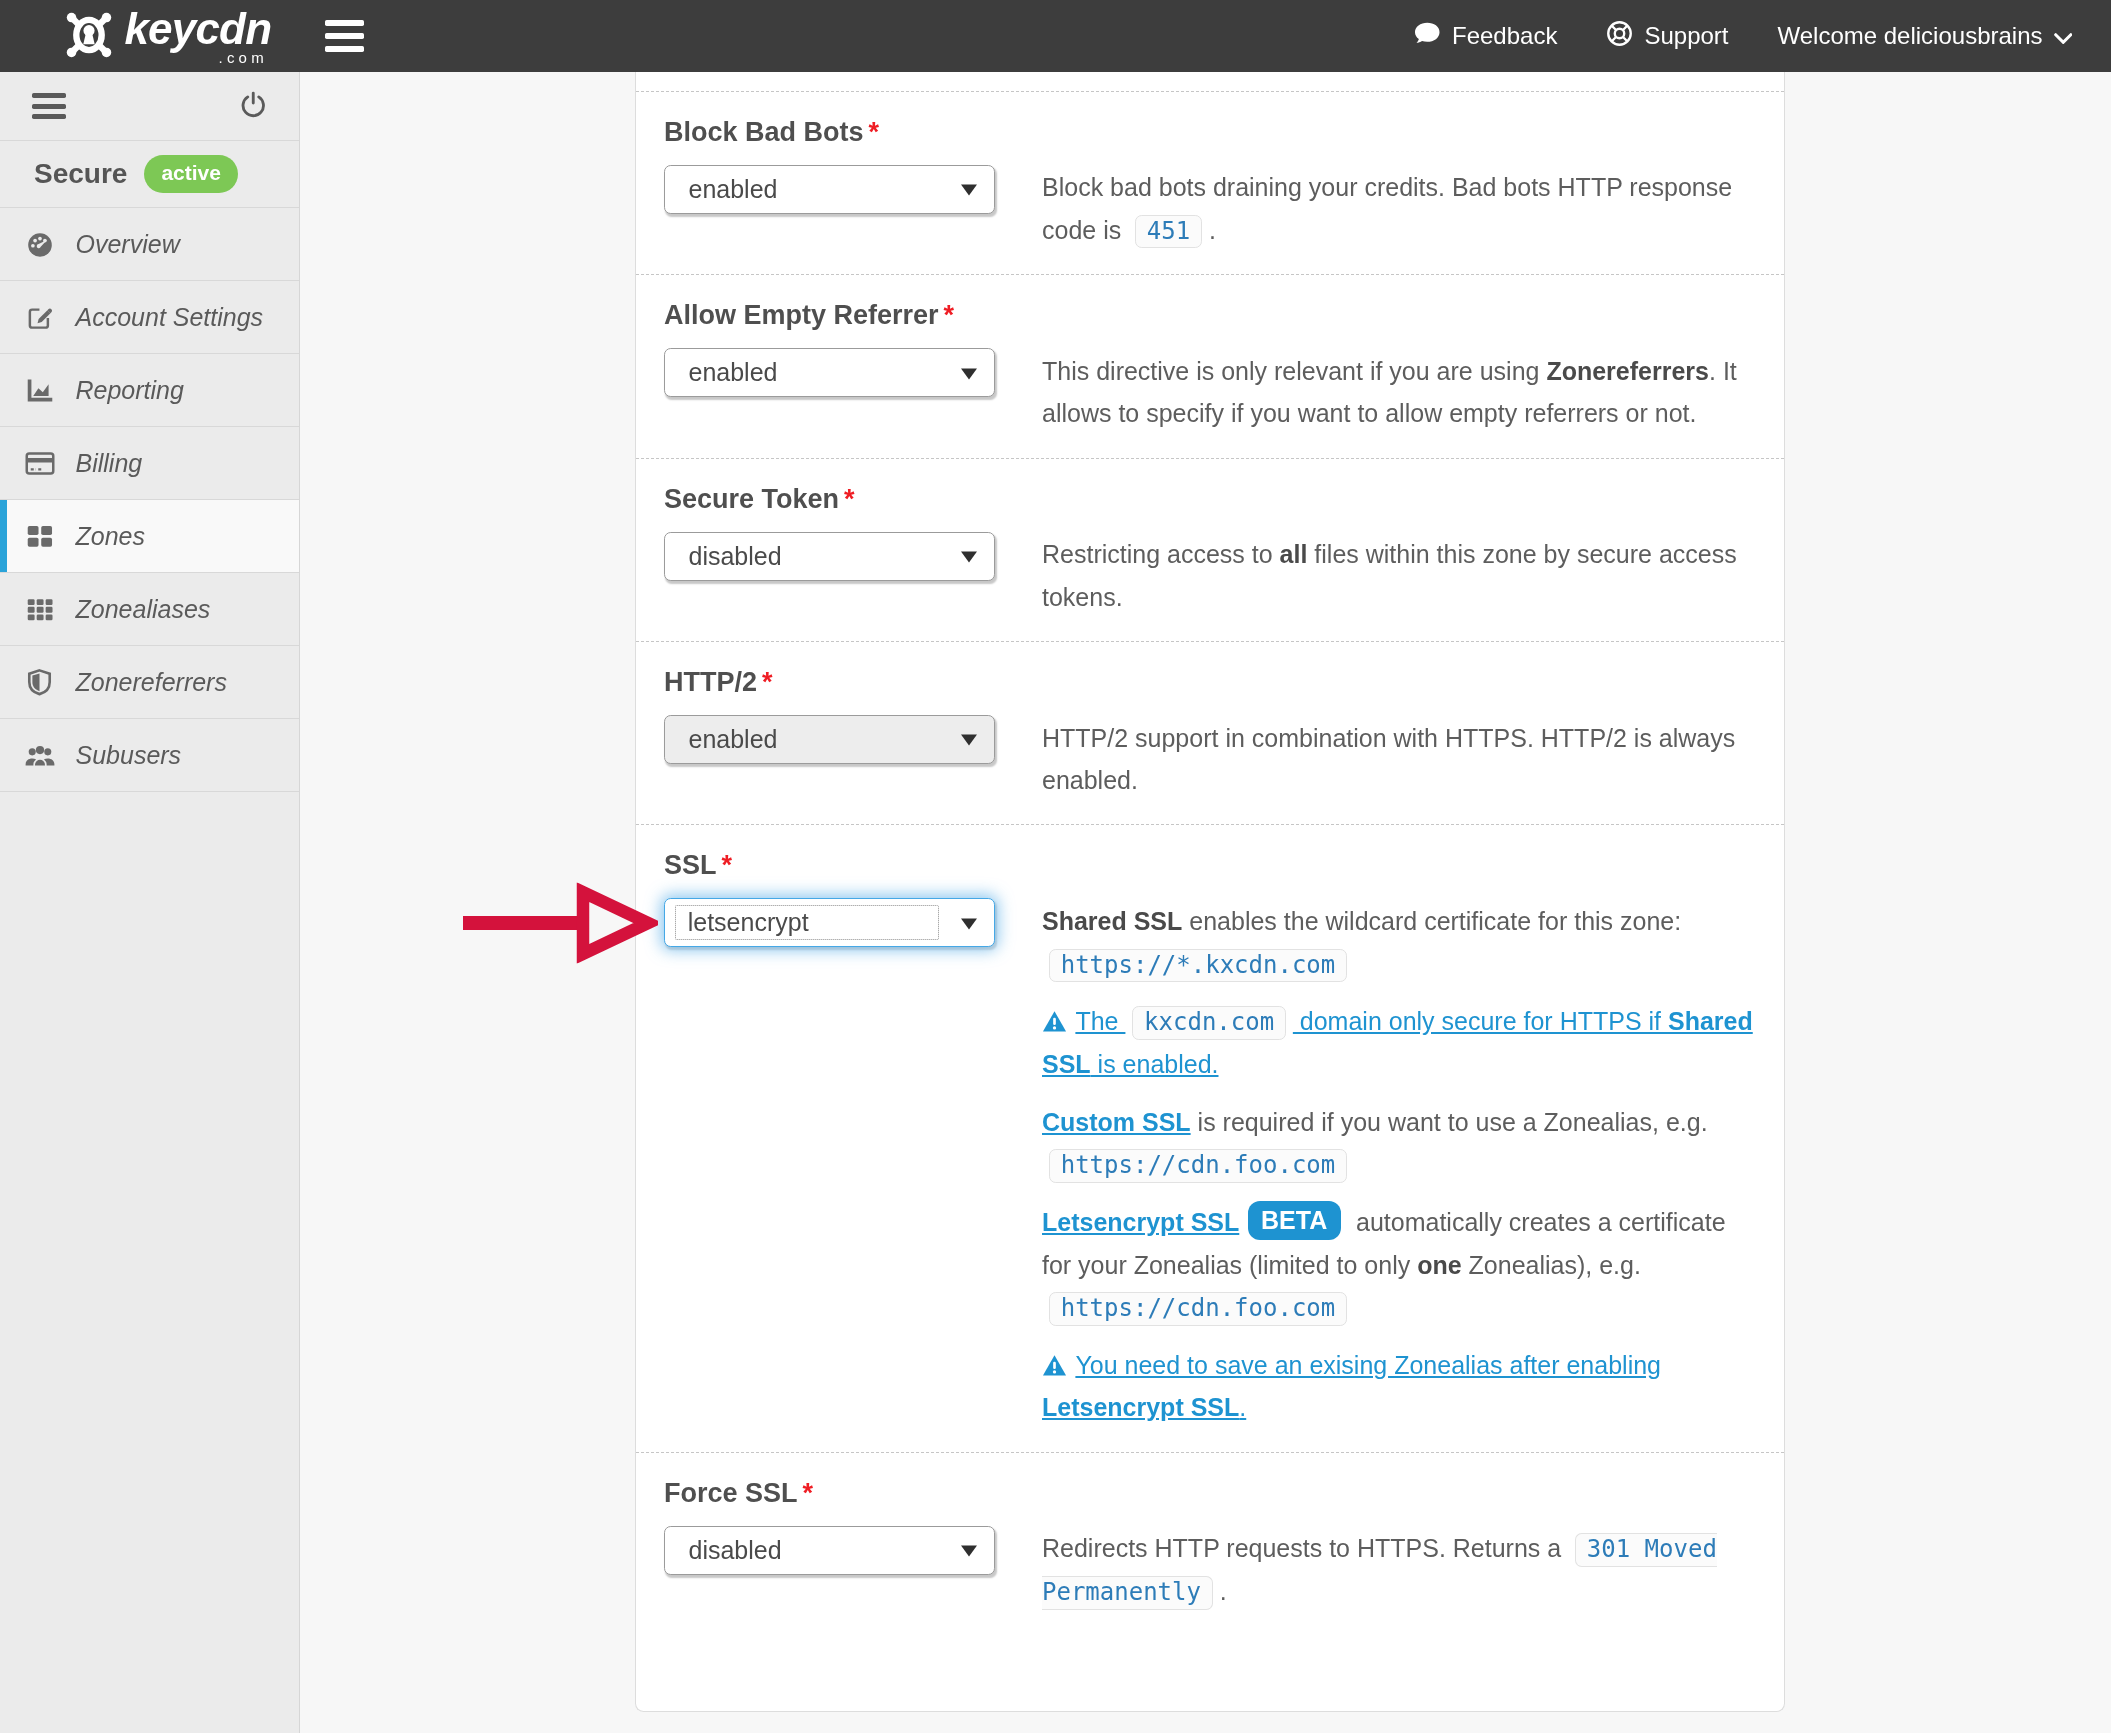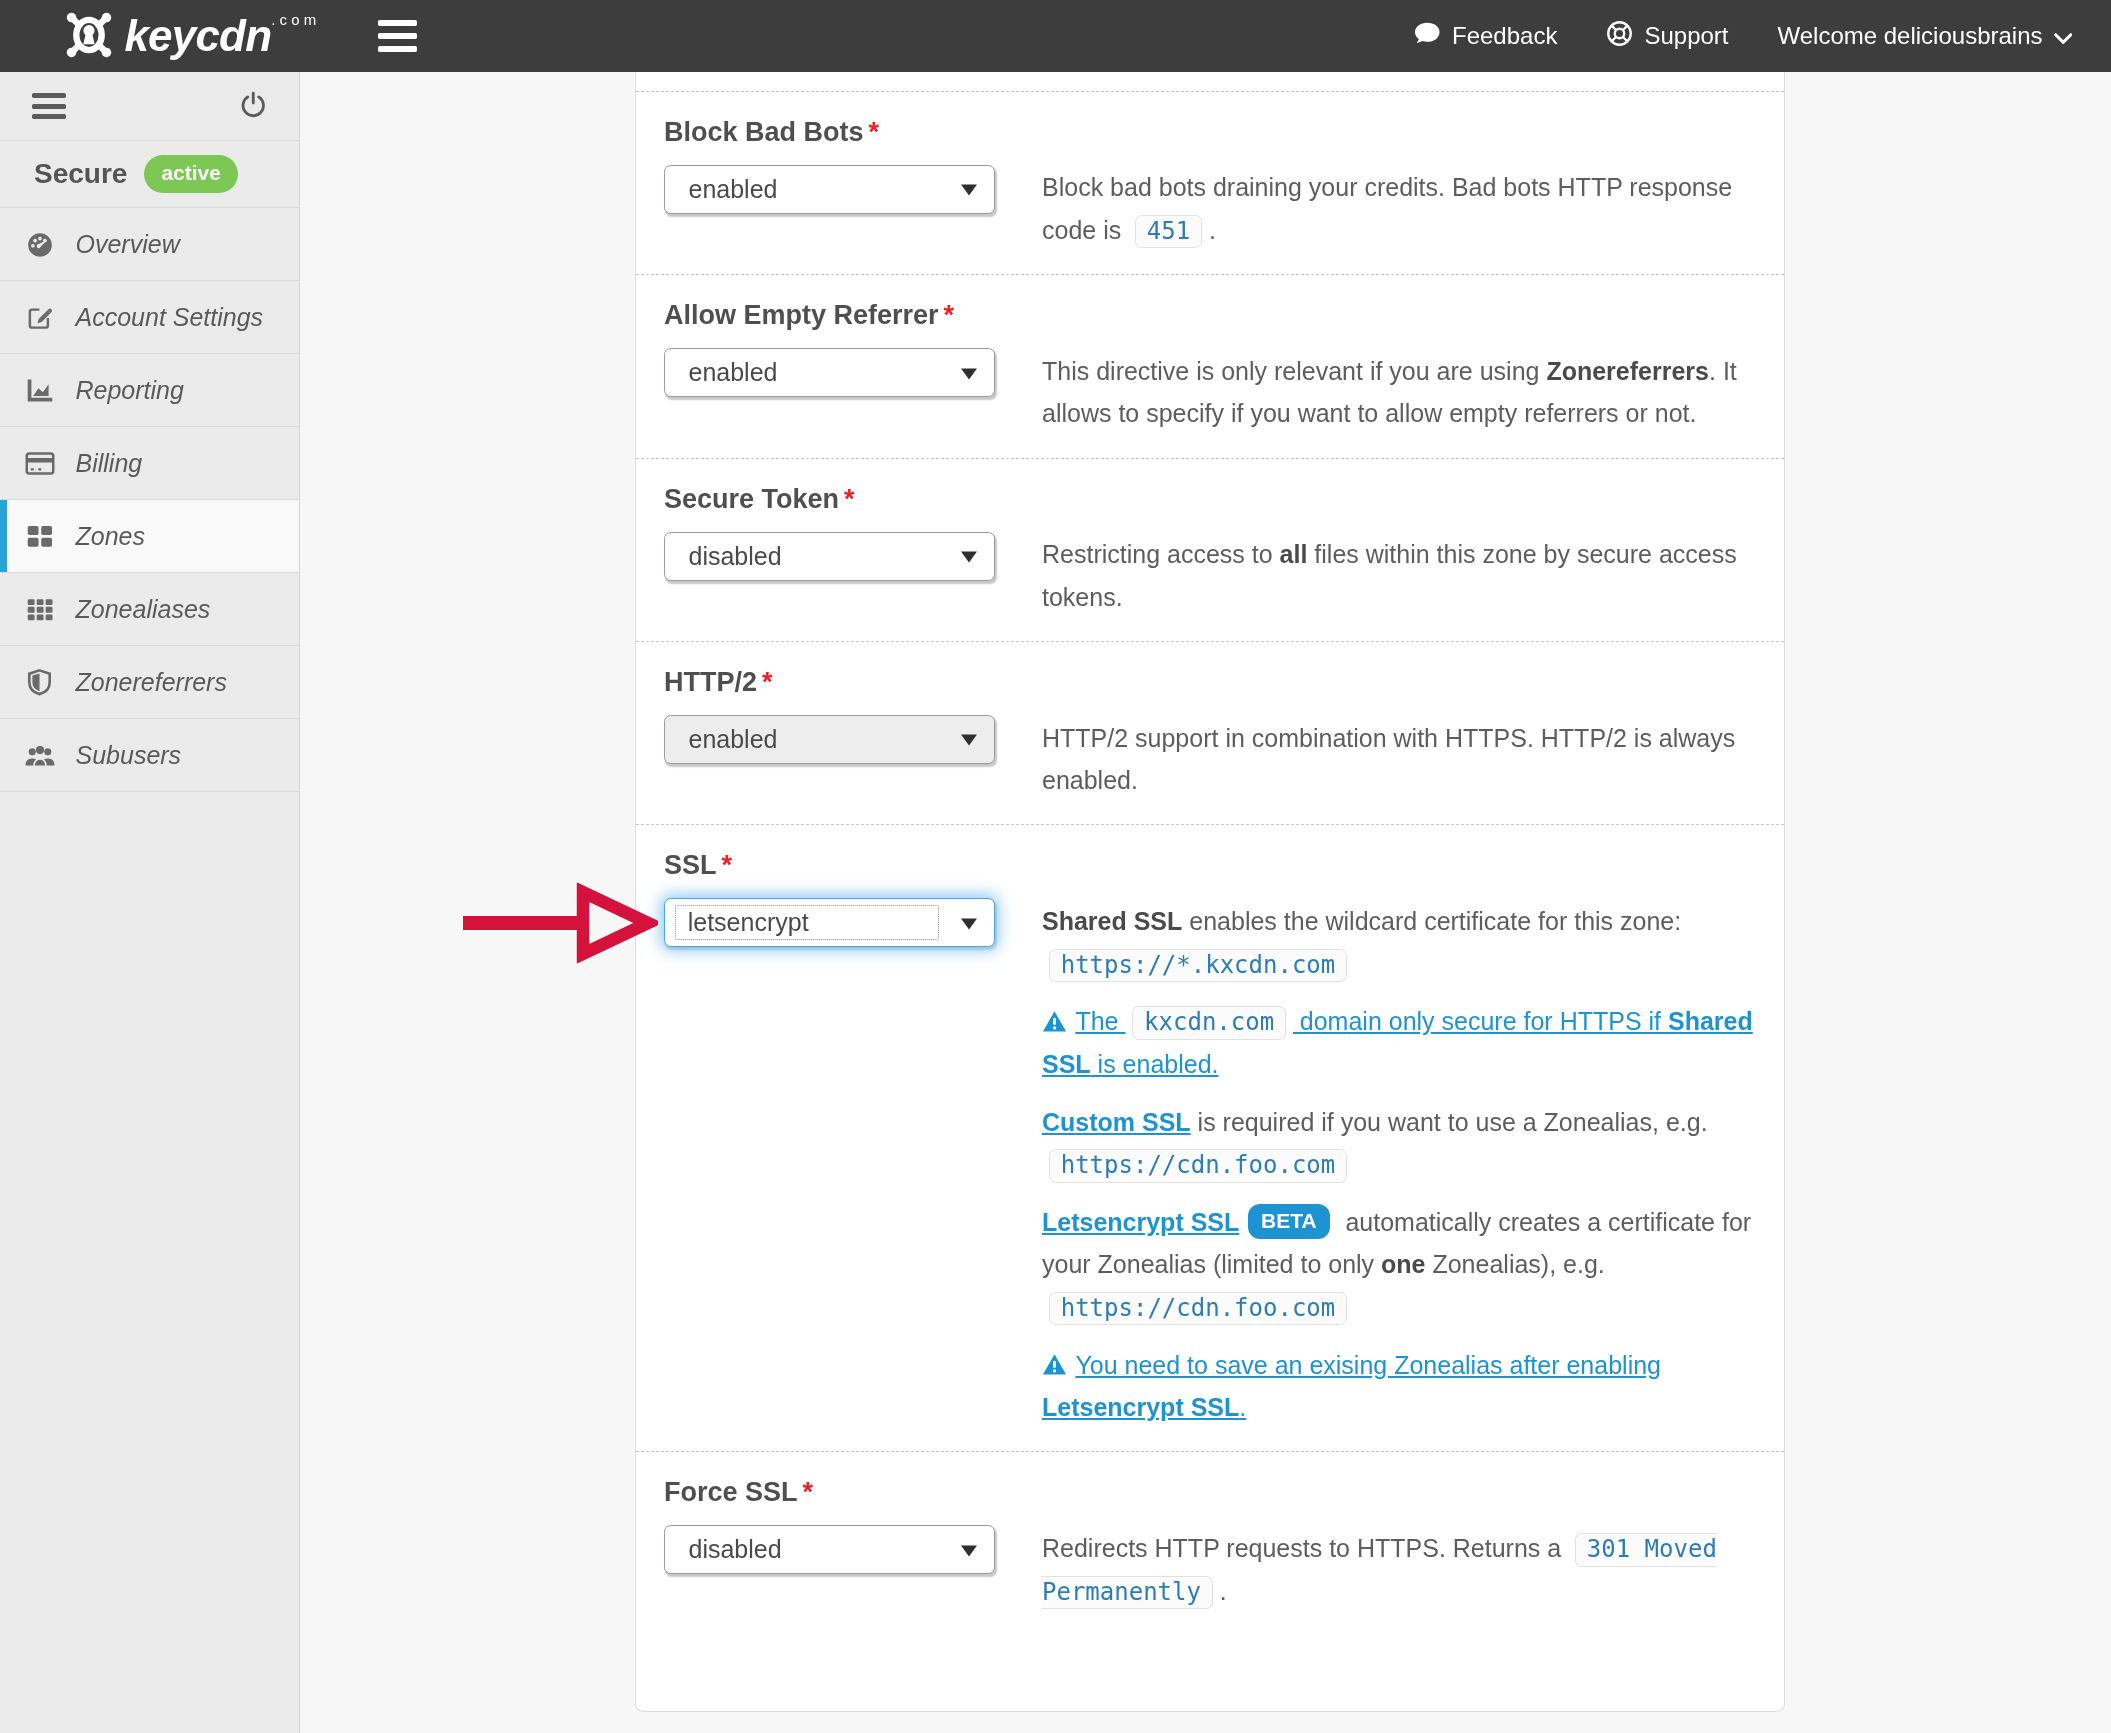--- a/index.html
+++ b/index.html
@@ -7,21 +7,21 @@
     --headerbg:#3d3d3d; --barblue:#2aa3d9;
   }
   *{margin:0;padding:0;box-sizing:border-box;}
   html,body{width:2111px;height:1734px;overflow:hidden;}
   body{font-family:"Liberation Sans",sans-serif;background:#f7f7f7;color:#4a4a4a;position:relative;}
 
   
   .header{position:absolute;left:0;top:0;width:2111px;height:72px;background:var(--headerbg);
     display:flex;align-items:center;padding-left:62px;z-index:30;}
   .logo{display:flex;align-items:center;gap:8.4px;}
-  .logo-word{display:flex;flex-direction:row;line-height:1;color:#fff;}
+  .logo-word{display:flex;flex-direction:column;line-height:1;color:#fff;}
   .logo-main{font-size:44px;font-weight:bold;font-style:italic;letter-spacing:-0.8px;}
   .logo-tld{font-size:15px;letter-spacing:4.2px;text-align:right;margin-top:-1.7px;padding-right:3.4px;}
   .hdr-burger{margin-left:54px;display:flex;flex-direction:column;gap:6.7px;cursor:pointer;}
   .hdr-burger i{display:block;width:39px;height:5.9px;border-radius:1.7px;background:#fff;}
   .hdr-right{margin-left:auto;display:flex;align-items:center;gap:49px;padding-right:39px;}
   .hdr-link{display:flex;align-items:center;gap:11px;color:#fff;font-size:24px;cursor:pointer;}
 
   
   .sidebar{position:absolute;left:0;top:72px;width:300px;bottom:0;background:#ebebeb;
     border-right:1.7px solid #d6d6d6;z-index:20;}
@@ -63,21 +63,21 @@
   .focus-box{position:absolute;top:5.9px;bottom:5.9px;left:10px;right:55px;border:1.7px dotted #8f8f8f;
     border-radius:1.7px;display:flex;align-items:center;padding-left:11.7px;}
   .desc{flex:1;font-size:25px;color:#5d5d5d;line-height:1.7;padding-top:1.7px;padding-right:1.7px;}
   .desc p{margin:0 0 15px;}
   .desc p:last-child{margin-bottom:0;}
   .b{font-weight:bold;color:#4a4a4a;}
   .blue{color:var(--blue);text-decoration:underline;}
   .b.blue{color:var(--blue);}
   .code{font-family:"DejaVu Sans Mono",monospace;font-size:24px;color:var(--codeblue);
     background:#fbfbfb;border:1.7px solid #e2e2e2;border-radius:6.7px;padding:0.8px 11px 2.5px;margin:0 6.7px;}
-  .beta{display:inline-block;background:var(--blue);color:#fff;font-weight:bold;font-size:21px;
+  .beta{display:inline-block;background:var(--blue);color:#fff;font-weight:bold;font-size:25px;
     padding:6.7px 13.4px 7.6px;border-radius:12px;margin:0 8.4px;vertical-align:2.5px;line-height:1;}
   .warn-icon{display:inline-block;margin-right:8.4px;}
   .warn-icon svg{vertical-align:-2.5px;}
   .arrow{position:absolute;right:calc(100% + 6.7px);top:50%;transform:translateY(-50%);
     width:200px;height:81px;pointer-events:none;}
 </style>
 </head>
 <body>
 
 <div class="header">

